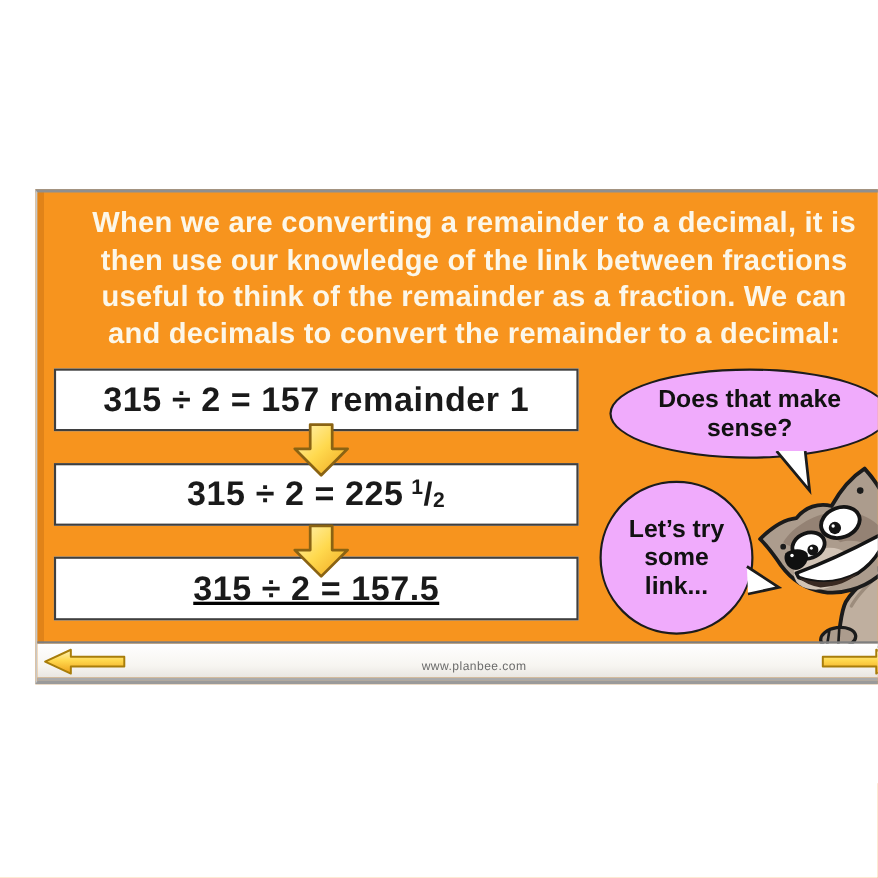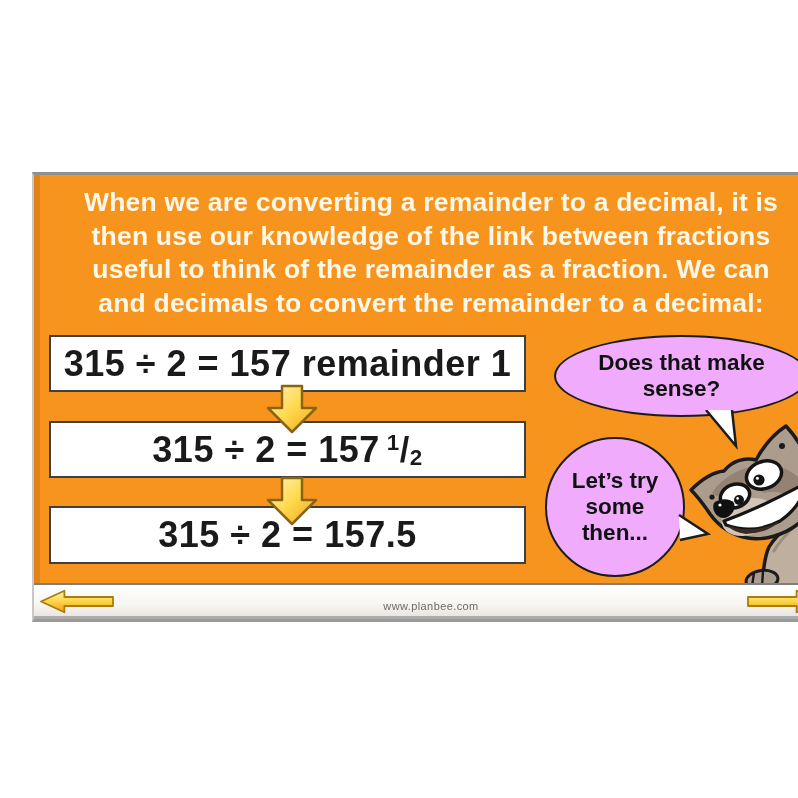--- a/index.html
+++ b/index.html
@@ -30,22 +30,22 @@
   }
 
   
   .eq-box {
     position:absolute; left:15px; width:477px; height:57px;
     background:#ffffff; border:2px solid #3f3f3f;
     display:flex; align-items:center; justify-content:center;
   }
   .eq-box-1 { top:160px; }
   .eq-box-2 { top:246px; }
-  .eq-box-3 { top:331px; height:58px; }
-  .eq-text { font-size:36px; font-weight:bold; color:#1a1a1a; letter-spacing:0.5px; }
+  .eq-box-3 { top:331px; height:58px;text-decoration:underline; }
+  .eq-text { font-size:31px; font-weight:bold; color:#1a1a1a; letter-spacing:0.5px; }
   .frac { margin-left:7px; }
   .frac .sup  { font-size:0.62em; vertical-align:0.52em; }
   .frac .mid  { font-size:0.95em; }
   .frac .sub  { font-size:0.62em; vertical-align:-0.12em; }
 
   
   .down-arrow { position:absolute; left:230px; width:56px; height:50px; z-index:3; }
   .down-arrow-1 { top:209px; }
   .down-arrow-2 { top:301px; }
 
@@ -106,21 +106,21 @@
           <stop offset="0" stop-color="#FFF3B8"></stop>
             <stop offset="0.5" stop-color="#FFD94E"></stop>
             <stop offset="1" stop-color="#EFA51E"></stop>
         </linearGradient>
       </defs>
       <path d="M 18 2 L 38 2 L 38 24 L 52 24 L 28 48 L 4 24 L 18 24 Z" fill="url(#goldDown)" stroke="#8A6313" stroke-width="2.5" stroke-linejoin="round"></path>
     </svg>
 
     <div class="eq-box eq-box-2">
       <span class="eq-text">
-        <span>315 ÷ 2 = 157</span><span class="frac"><span class="sup">1</span><span class="mid">/</span><span class="sub">2</span></span>
+        <span>315 ÷ 2 = 225</span><span class="frac"><span class="sup">1</span><span class="mid">/</span><span class="sub">2</span></span>
       </span>
     </div>
 
     <svg class="down-arrow down-arrow-2" viewBox="0 0 56 50">
       <path d="M 18 2 L 38 2 L 38 24 L 52 24 L 28 48 L 4 24 L 18 24 Z" fill="url(#goldDown)" stroke="#8A6313" stroke-width="2.5" stroke-linejoin="round"></path>
     </svg>
 
     <div class="eq-box eq-box-3">
       <span class="eq-text">315 ÷ 2 = 157.5</span>
     </div>
@@ -171,21 +171,21 @@
       <div class="bubble-line">Does that make</div>
       <div class="bubble-line">sense?</div>
     </div>
     <svg class="tail tail-1" width="40" height="40" viewBox="0 0 40 40">
       <path d="M 6 0 L 36 36 L 32 0" fill="#ffffff" stroke="#1c1c1c" stroke-width="2.5"></path>
     </svg>
 
     <div class="bubble bubble-2">
       <div class="bubble-line">Let’s try</div>
       <div class="bubble-line">some</div>
-      <div class="bubble-line">then...</div>
+      <div class="bubble-line">link...</div>
     </div>
     <svg class="tail tail-2" width="36" height="32" viewBox="0 0 36 32">
       <path d="M 2 2 L 31 21 L 3 27" fill="#ffffff" stroke="#1c1c1c" stroke-width="2.5"></path>
     </svg>
 
     <div class="footer-bar">
       <svg class="nav-arrow nav-prev" viewBox="0 0 84 30">
         <defs>
           <linearGradient id="goldNav" x1="0" y1="0" x2="0" y2="1">
             <stop offset="0" stop-color="#FCF3C0"></stop>

